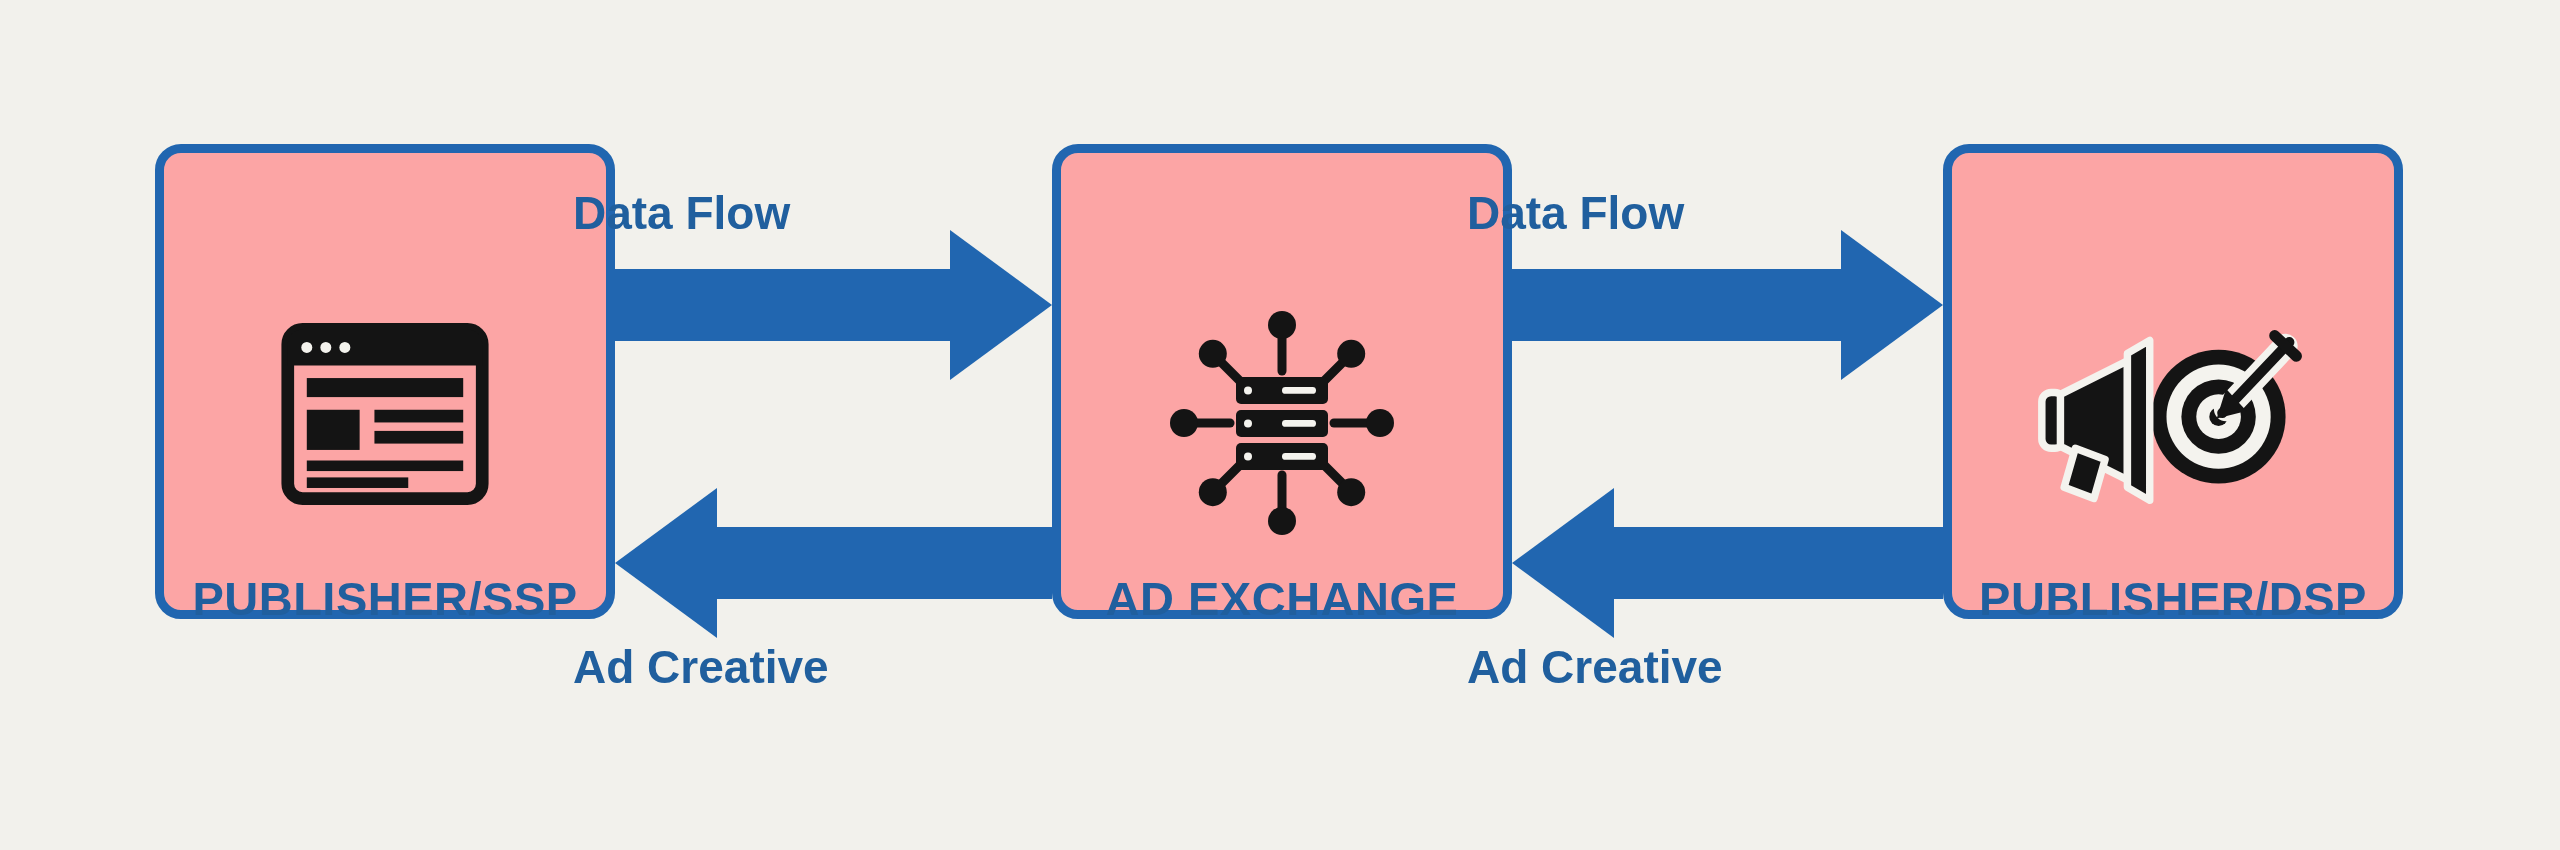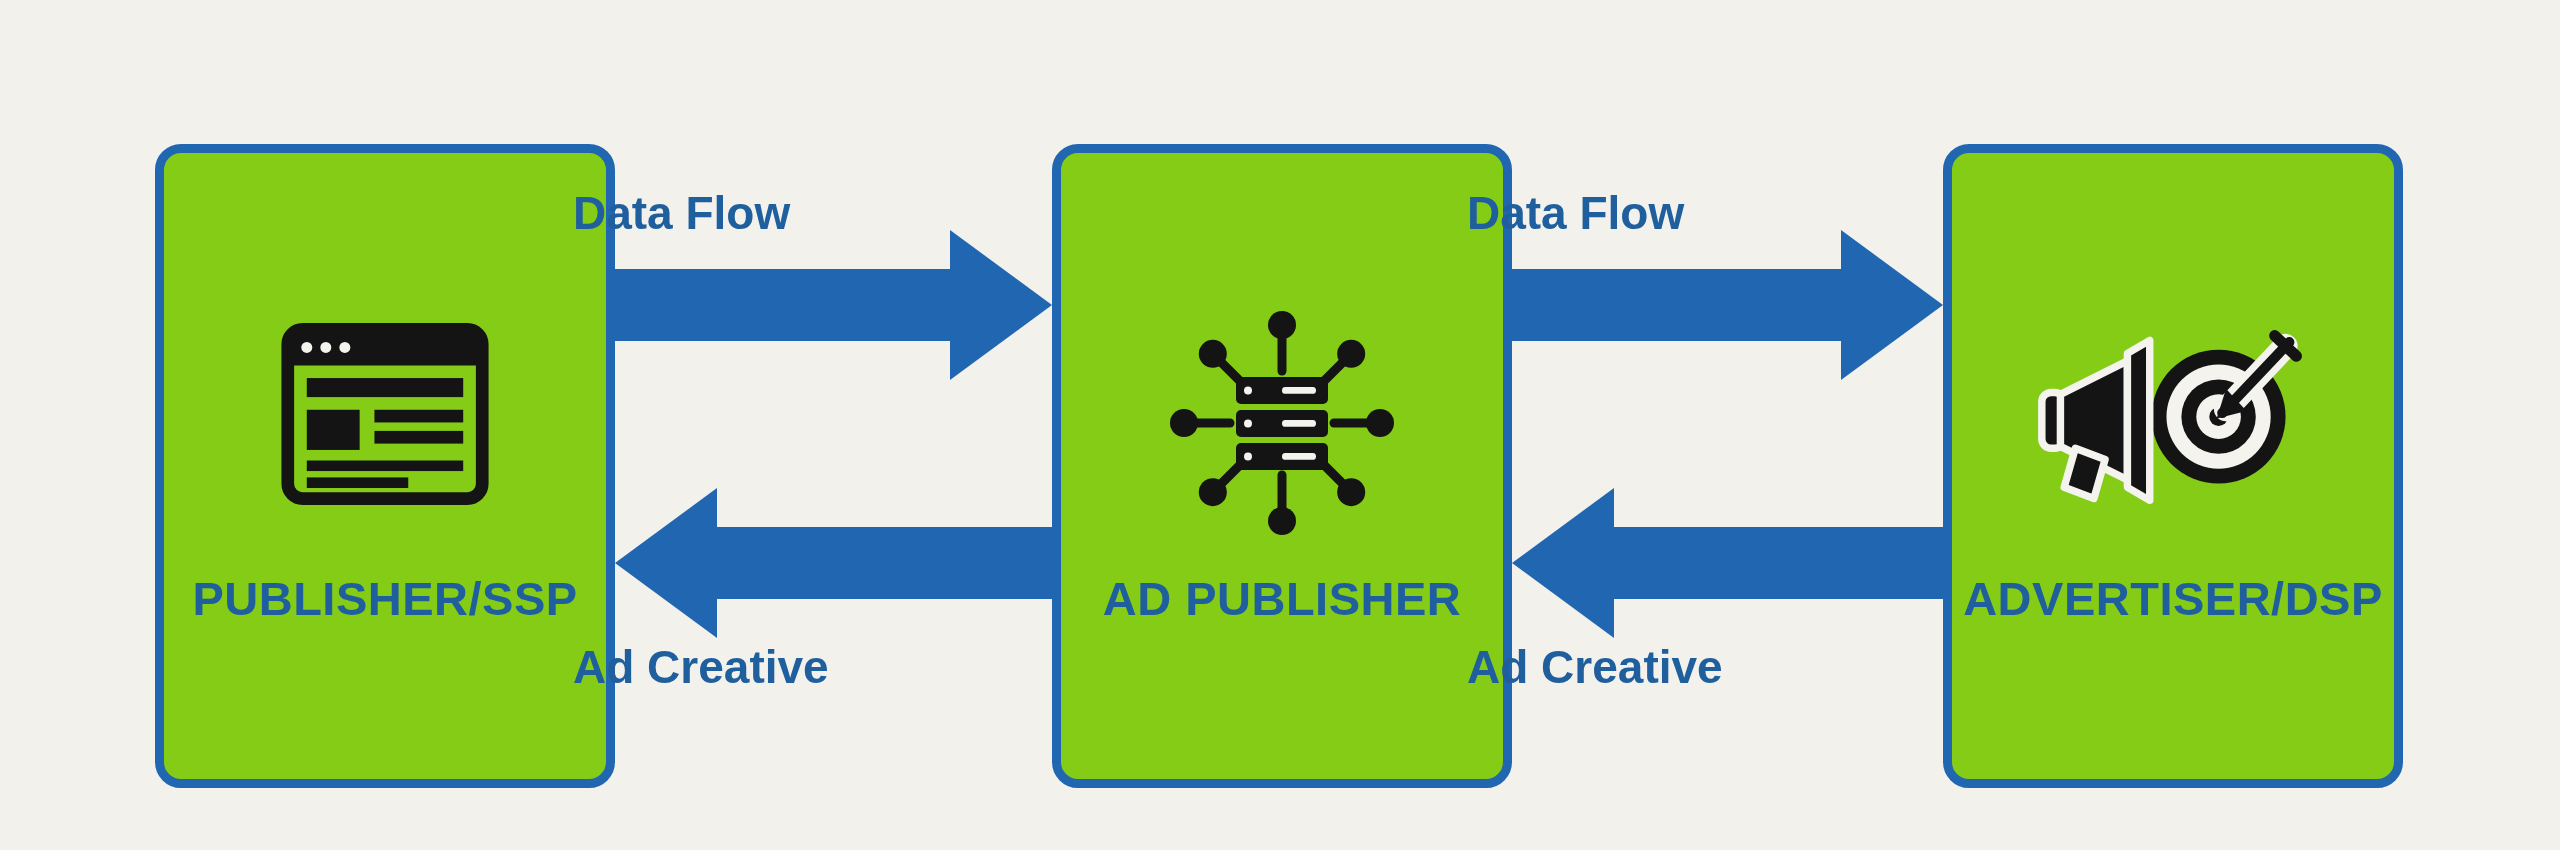--- a/index.html
+++ b/index.html
@@ -11,24 +11,24 @@
     width: 2560px;
     height: 850px;
     background: #f2f1ec;
     overflow: hidden;
   }
 
   .node {
     position: absolute;
     top: 144px;
     width: 460px;
-    height: 644px;
+    height: 475px;
     border: 9px solid #2166b0;
     border-radius: 26px;
-    background: #84cc16;
+    background: #fca5a5;
   }
   .node-icon {
     position: absolute;
     left: 50%;
     transform: translateX(-50%);
     line-height: 0;
   }
   .node-label {
     position: absolute;
     left: 0;
@@ -144,21 +144,21 @@
           <rect x="37" y="70" width="46" height="13.5" rx="2.5" fill="#141414"></rect>
           <circle cx="43" cy="43.7" r="2" fill="#f4f3ee"></circle>
           <circle cx="43" cy="60.2" r="2" fill="#f4f3ee"></circle>
           <circle cx="43" cy="76.7" r="2" fill="#f4f3ee"></circle>
           <rect x="60" y="42" width="17" height="3.4" rx="1.7" fill="#f4f3ee"></rect>
           <rect x="60" y="58.5" width="17" height="3.4" rx="1.7" fill="#f4f3ee"></rect>
           <rect x="60" y="75" width="17" height="3.4" rx="1.7" fill="#f4f3ee"></rect>
         </g>
       </svg>
     </div>
-    <div class="node-label">AD PUBLISHER</div>
+    <div class="node-label">AD EXCHANGE</div>
   </div>
 
   <div class="node" id="node-advertiser">
     <div class="node-icon" id="icon-megatarget">
       <svg viewBox="0 0 145 122" width="270" height="227">
 
         <circle cx="97" cy="60" r="36" fill="#141414"></circle>
         <circle cx="97" cy="60" r="28" fill="#f4f3ee"></circle>
         <circle cx="97" cy="60" r="20" fill="#141414"></circle>
         <circle cx="97" cy="60" r="12" fill="#f4f3ee"></circle>
@@ -170,21 +170,21 @@
         <line x1="127.2" y1="16.5" x2="138.8" y2="27.5" stroke="#141414" stroke-width="6" stroke-linecap="round"></line>
 
         <g stroke="#f4f3ee" stroke-width="4" stroke-linejoin="round">
           <rect x="2" y="47" width="12" height="30" rx="5" fill="#141414"></rect>
           <path d="M12 48 L48 30 L48 94 L12 76 Z" fill="#141414"></path>
           <path d="M48 26 L60 19 L60 105 L48 98 Z" fill="#141414"></path>
           <path d="M20 77 L36 83 L30 104 L14 98 Z" fill="#141414"></path>
         </g>
       </svg>
     </div>
-    <div class="node-label">ADVERTISER/DSP</div>
+    <div class="node-label">PUBLISHER/DSP</div>
   </div>
 
   <div class="arrow right" id="top-arrow-1">
     <div class="shaft"></div>
     <div class="head"></div>
   </div>
   <div class="arrow right" id="top-arrow-2">
     <div class="shaft"></div>
     <div class="head"></div>
   </div>

